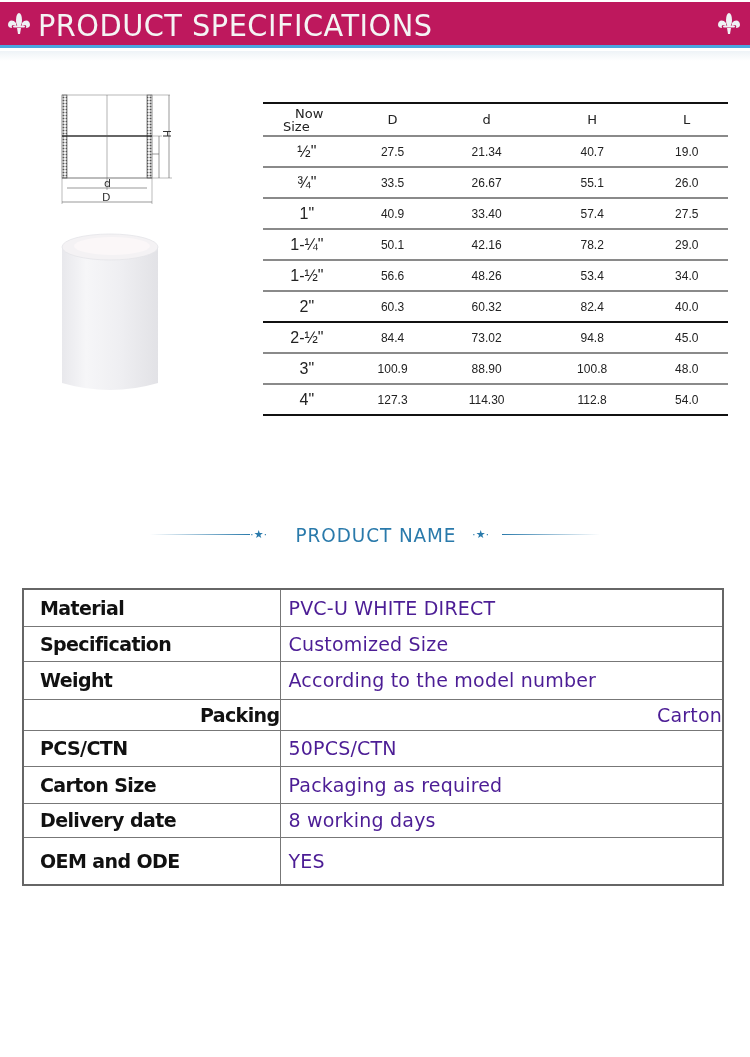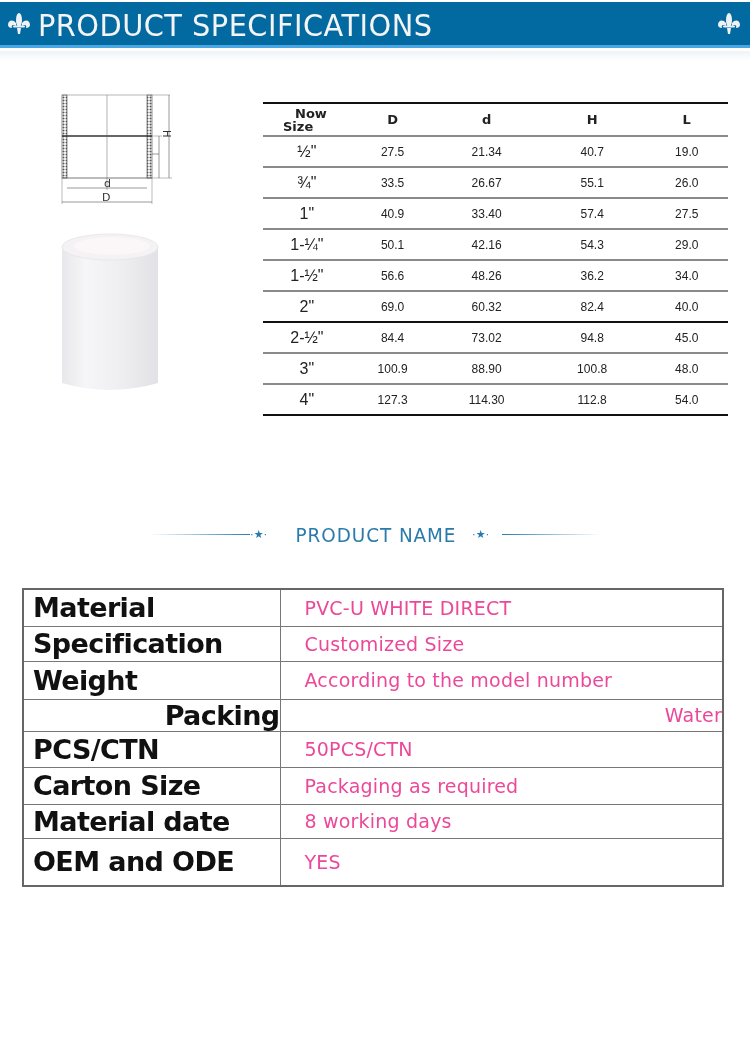--- a/index.html
+++ b/index.html
@@ -2,21 +2,21 @@
 <html><head>
   <meta charset="utf-8">
   <style>
     * { box-sizing: border-box; margin: 0; padding: 0; }
     html, body { width: 750px; height: 1057px; background: #ffffff; overflow: hidden; }
     body { position: relative; font-family: "Liberation Sans", sans-serif; color: #111; }
 
     
     .header-bar {
       position: absolute; left: 0; top: 2px; width: 750px; height: 46px;
-      background: #0369a1;
+      background: #be185d;
       border-bottom: 3px solid #4aa6e0;
       display: flex; align-items: center;
     }
     .header-fleur-left { position: absolute; left: 6px; top: 9px; width: 26px; height: 26px; }
     .header-fleur-right { position: absolute; right: 8px; top: 9px; width: 26px; height: 26px; }
     .header-title {
       position: absolute; left: 38px; top: 5px;
       font-family: "DejaVu Sans", sans-serif;
       font-size: 31px; letter-spacing: 0.5px;
       color: #f4f4f4; font-weight: normal;
@@ -41,21 +41,21 @@
       border-top: 2px solid #111;
       border-bottom: 2px solid #111;
     }
     .dim-table td, .dim-table th {
       text-align: center; font-size: 12px; color: #222; padding: 0;
       border-bottom: 2px solid #8a8a8a; height: 31px; font-weight: normal;
     }
     .dim-table tr.last-row td { border-bottom: none; }
     .dim-table tr.thick-bottom td { border-bottom: 2px solid #111; }
     .dim-table th {
-      font-family: "DejaVu Sans", sans-serif; font-weight: bold; font-size: 13px; height: 33px;
+      font-family: "DejaVu Sans", sans-serif; font-weight: normal; font-size: 13px; height: 33px;
     }
     .dim-table .size-head { text-align: left; padding-left: 20px; line-height: 13px; }
     .dim-table .size-head span { display: block; }
     .dim-table .size-head .l1 { padding-left: 12px; }
     .dim-table td.size-cell { font-size: 16px; }
     .col-size { width: 84px; }
     .col-D { width: 80px; }
     .col-d { width: 100px; }
     .col-H { width: 102px; }
     .col-L { width: 79px; }
@@ -83,28 +83,28 @@
     .spec-table {
       position: absolute; left: 22px; top: 588px; width: 702px;
       border-collapse: collapse;
       border: 2px solid #666;
     }
     .spec-table td {
       border: 1px solid #777;
       vertical-align: middle;
     }
     .spec-table td.spec-label {
-      width: 257px; padding-left: 9px;
+      width: 257px; padding-left: 16px;
       font-family: "DejaVu Sans", sans-serif; font-weight: bold;
-      font-size: 27px; color: #111; letter-spacing: -0.6px;
+      font-size: 19px; color: #111; letter-spacing: -0.6px;
       transform-origin: left center;
     }
     .spec-table td.spec-value {
-      padding-left: 24px;
-      font-family: "DejaVu Sans", sans-serif; font-size: 19px; color: #ec4899;
+      padding-left: 8px;
+      font-family: "DejaVu Sans", sans-serif; font-size: 19px; color: #4c1d95;
       letter-spacing: 0.2px; line-height: 24px;
     }
     .spec-value.wide-spacing { letter-spacing: 2.5px; }
     .spec-value.condensed { letter-spacing: -0.8px; }
     .r-material td { height: 37px; }
     .r-spec td { height: 35px; }
     .r-weight td { height: 38px; }
     .r-packing td { height: 31px; text-align: right; }
     .r-pcs td { height: 36px; }
     .r-carton td { height: 37px; }
@@ -226,33 +226,33 @@
     <td class="size-cell">1"</td>
     <td>40.9</td>
     <td>33.40</td>
     <td>57.4</td>
     <td>27.5</td>
   </tr>
   <tr>
     <td class="size-cell">1-¼"</td>
     <td>50.1</td>
     <td>42.16</td>
-    <td>54.3</td>
+    <td>78.2</td>
     <td>29.0</td>
   </tr>
   <tr>
     <td class="size-cell">1-½"</td>
     <td>56.6</td>
     <td>48.26</td>
-    <td>36.2</td>
+    <td>53.4</td>
     <td>34.0</td>
   </tr>
   <tr class="thick-bottom">
     <td class="size-cell">2"</td>
-    <td>69.0</td>
+    <td>60.3</td>
     <td>60.32</td>
     <td>82.4</td>
     <td>40.0</td>
   </tr>
   <tr>
     <td class="size-cell">2-½"</td>
     <td>84.4</td>
     <td>73.02</td>
     <td>94.8</td>
     <td>45.0</td>
@@ -291,32 +291,32 @@
   <tr class="r-spec">
     <td class="spec-label">Specification</td>
     <td class="spec-value">Customized Size</td>
   </tr>
   <tr class="r-weight">
     <td class="spec-label">Weight</td>
     <td class="spec-value">According to the model number</td>
   </tr>
   <tr class="r-packing">
     <td class="spec-label">Packing</td>
-    <td class="spec-value">Water</td>
+    <td class="spec-value">Carton</td>
   </tr>
   <tr class="r-pcs">
     <td class="spec-label">PCS/CTN</td>
     <td class="spec-value condensed">50PCS/CTN</td>
   </tr>
   <tr class="r-carton">
     <td class="spec-label">Carton Size</td>
     <td class="spec-value">Packaging as required</td>
   </tr>
   <tr class="r-delivery">
-    <td class="spec-label">Material date</td>
+    <td class="spec-label">Delivery date</td>
     <td class="spec-value">8 working days</td>
   </tr>
   <tr class="r-oem">
     <td class="spec-label">OEM and ODE</td>
     <td class="spec-value condensed">YES</td>
   </tr>
 </tbody>
   </table>
 
 </body></html>

